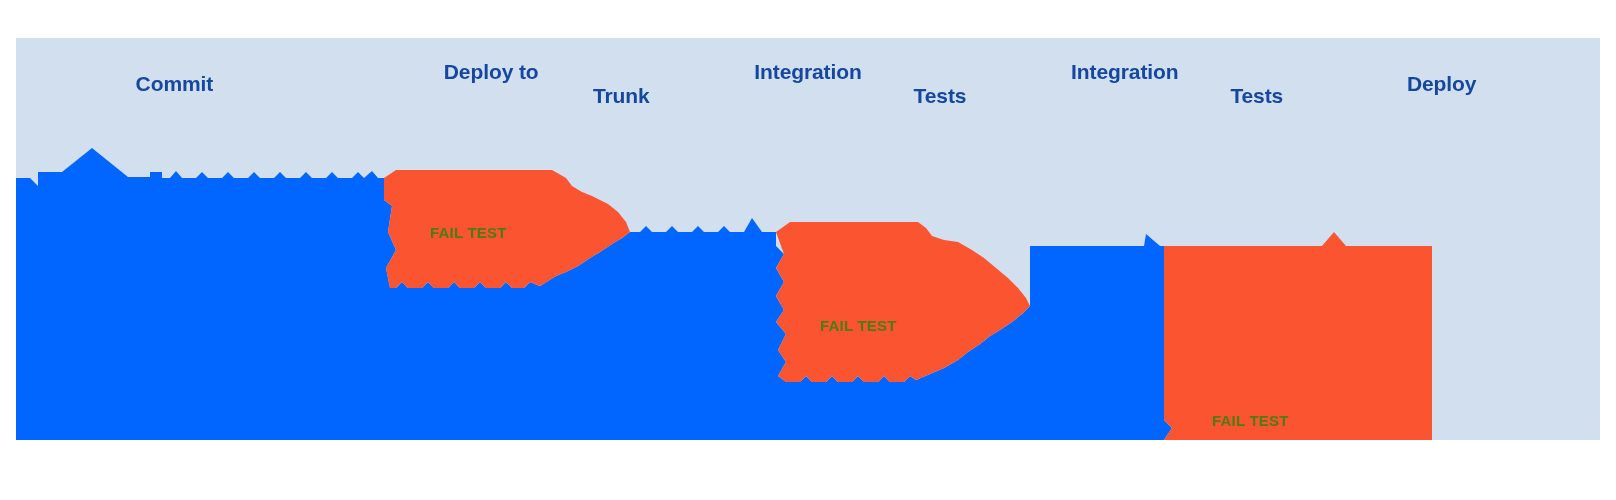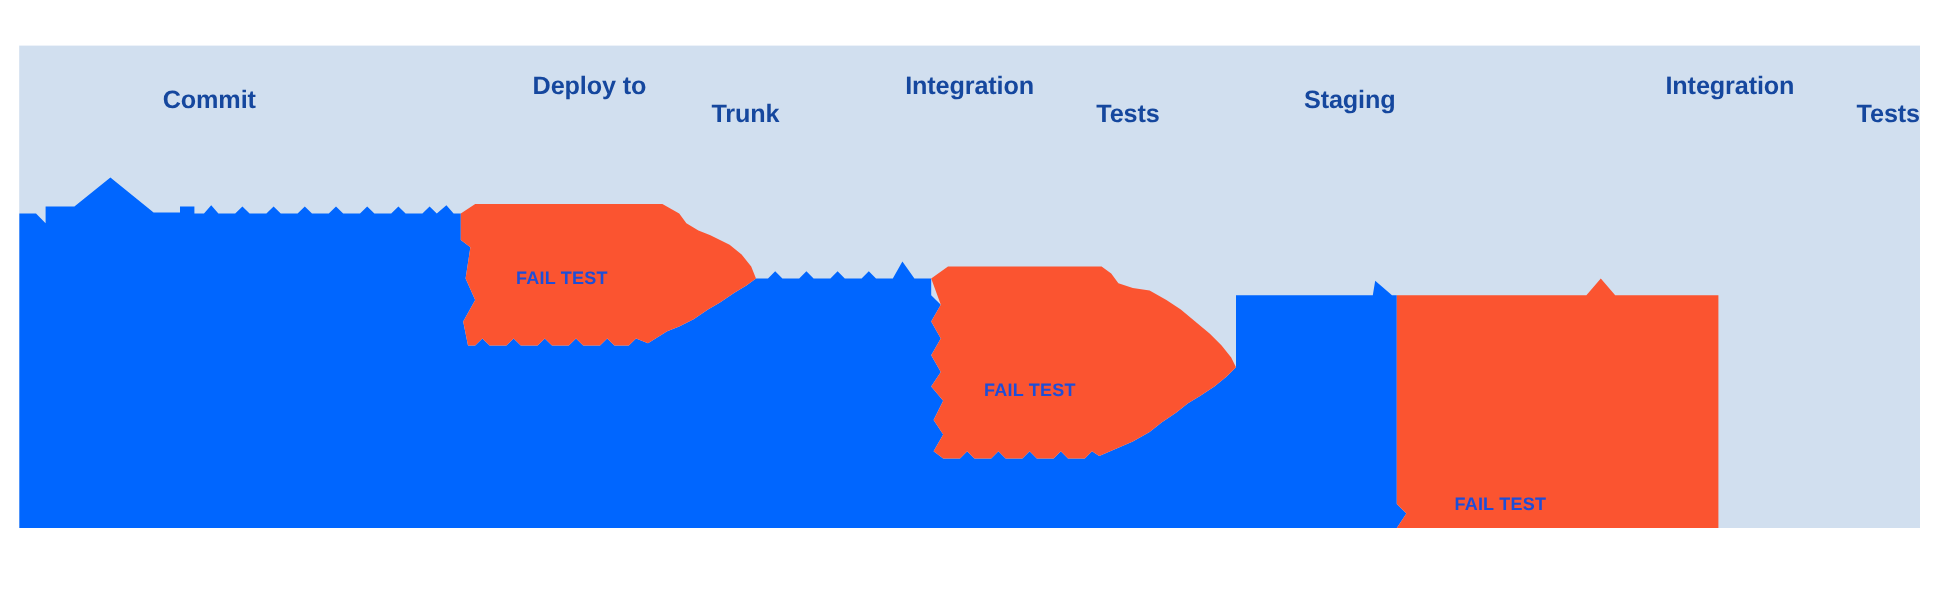--- a/index.html
+++ b/index.html
@@ -61,21 +61,21 @@
     position: absolute;
     left: 0;
     top: 0;
     width: 1616px;
     height: 500px;
     z-index: 2;
   }
 
   .fail-label {
     position: absolute;
-    color: #1d4ed8;
+    color: #4d7c0f;
     font-size: 15px;
     font-weight: bold;
     letter-spacing: 0.2px;
     white-space: nowrap;
     z-index: 6;
     font-family: "Liberation Sans", sans-serif;
   }
 </style>
 </head>
 <body>
@@ -153,26 +153,26 @@
     </div>
     <div class="stage">
       <span>Deploy to</span>
       <span class="l2">Trunk</span>
     </div>
     <div class="stage">
       <span>Integration</span>
       <span class="l2">Tests</span>
     </div>
     <div class="stage">
-      <span>Staging</span>
-      
+      <span>Integration</span>
+      <span class="l2">Tests</span>
     </div>
     <div class="stage">
-      <span>Integration</span>
-      <span class="l2">Tests</span>
+      <span>Deploy</span>
+      
     </div>
   </div>
 
   <div class="fail-label" id="fl0" style="left: 430px; top: 224px;">FAIL TEST</div>
   <div class="fail-label" id="fl1" style="left: 820px; top: 317px;">FAIL TEST</div>
   <div class="fail-label" id="fl2" style="left: 1212px; top: 412px;">FAIL TEST</div>
 
 </div>
 
 </body></html>

